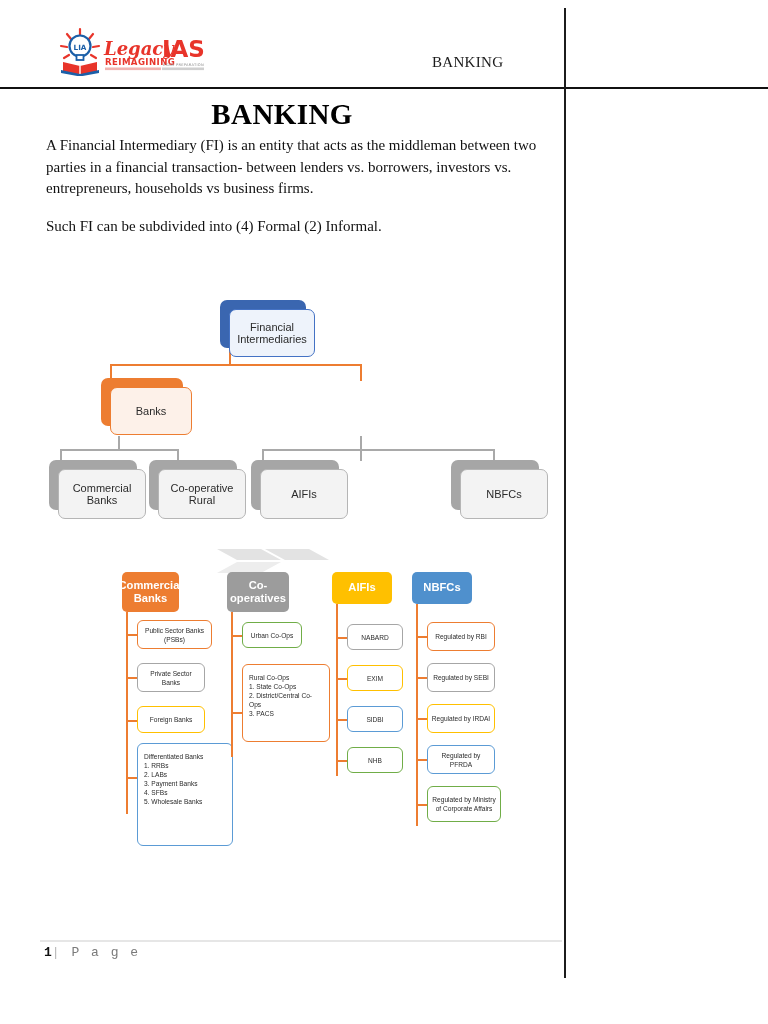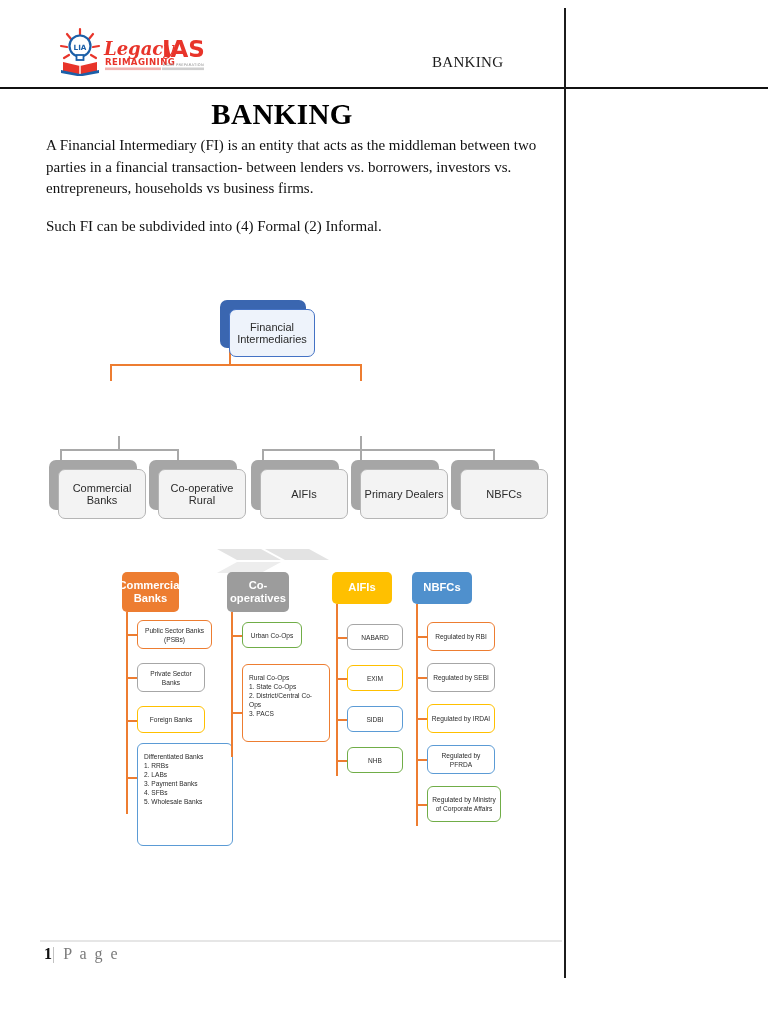--- a/index.html
+++ b/index.html
@@ -84,22 +84,22 @@
   .b-gray{border:1.3px solid #a6a6a6;}
   .b-yellow{border:1.3px solid #ffc000;}
   .b-blue{border:1.3px solid #5b9bd5;}
   .b-green{border:1.3px solid #70ad47;}
 
   .spine{position:absolute;background:#ed7d31;width:1.6px;}
   .stub{position:absolute;background:#ed7d31;height:1.6px;}
 
   
   .ftr-rule{position:absolute;left:40px;top:940px;width:522px;height:1.5px;background:#e6e6e6;}
-  .ftr{position:absolute;left:44px;top:945px;font-size:16px;color:#7a7a7a;
-       font-family:Liberation Serif, serif;letter-spacing:2px;}
+  .ftr{position:absolute;left:44px;top:945px;font-size:13px;color:#7a7a7a;
+       font-family:Liberation Mono, monospace;letter-spacing:2px;}
   .ftr b{color:#111;letter-spacing:0;}
   .ftr .bar{color:#b5b5b5;}
 </style>
 </head>
 <body>
 
 <div class="page">
 
   <div class="hdr">
 
@@ -160,37 +160,37 @@
     <div class="lnk-g" style="left:222px;top:161px;width:232px;height:1.5px;"></div>
     <div class="lnk-g" style="left:222px;top:161px;width:1.5px;height:12px;"></div>
     <div class="lnk-g" style="left:320px;top:161px;width:1.5px;height:12px;"></div>
     <div class="lnk-g" style="left:453px;top:161px;width:1.5px;height:12px;"></div>
 
     <div class="node n-blue" style="left:180px;top:12px;width:86px;height:48px;">
       <div class="shadow"></div>
       <div class="face">Financial Intermediaries</div>
     </div>
 
+    <div class="node n-orange" style="left:61px;top:90px;width:82px;height:48px;">
+      <div class="shadow"></div>
+      <div class="face">Banks</div>
+    </div>
 
     <div class="node n-gray" style="left:9px;top:172px;width:88px;height:50px;">
       <div class="shadow"></div>
       <div class="face">Commercial Banks</div>
     </div>
     <div class="node n-gray" style="left:109px;top:172px;width:88px;height:50px;">
       <div class="shadow"></div>
       <div class="face">Co-operative Rural</div>
     </div>
 
     <div class="node n-gray" style="left:211px;top:172px;width:88px;height:50px;">
       <div class="shadow"></div>
       <div class="face">AIFIs</div>
-    </div>
-    <div class="node n-gray" style="left:311px;top:172px;width:88px;height:50px;">
-      <div class="shadow"></div>
-      <div class="face">Primary Dealers</div>
     </div>
     <div class="node n-gray" style="left:411px;top:172px;width:88px;height:50px;">
       <div class="shadow"></div>
       <div class="face">NBFCs</div>
     </div>
   </div>
 
   <div class="wmark">
     <svg width="130" height="34" viewBox="0 0 130 34">
       <path d="M2 6 L46 6 L66 17 L22 17 Z" fill="#e3e3e3"></path>

